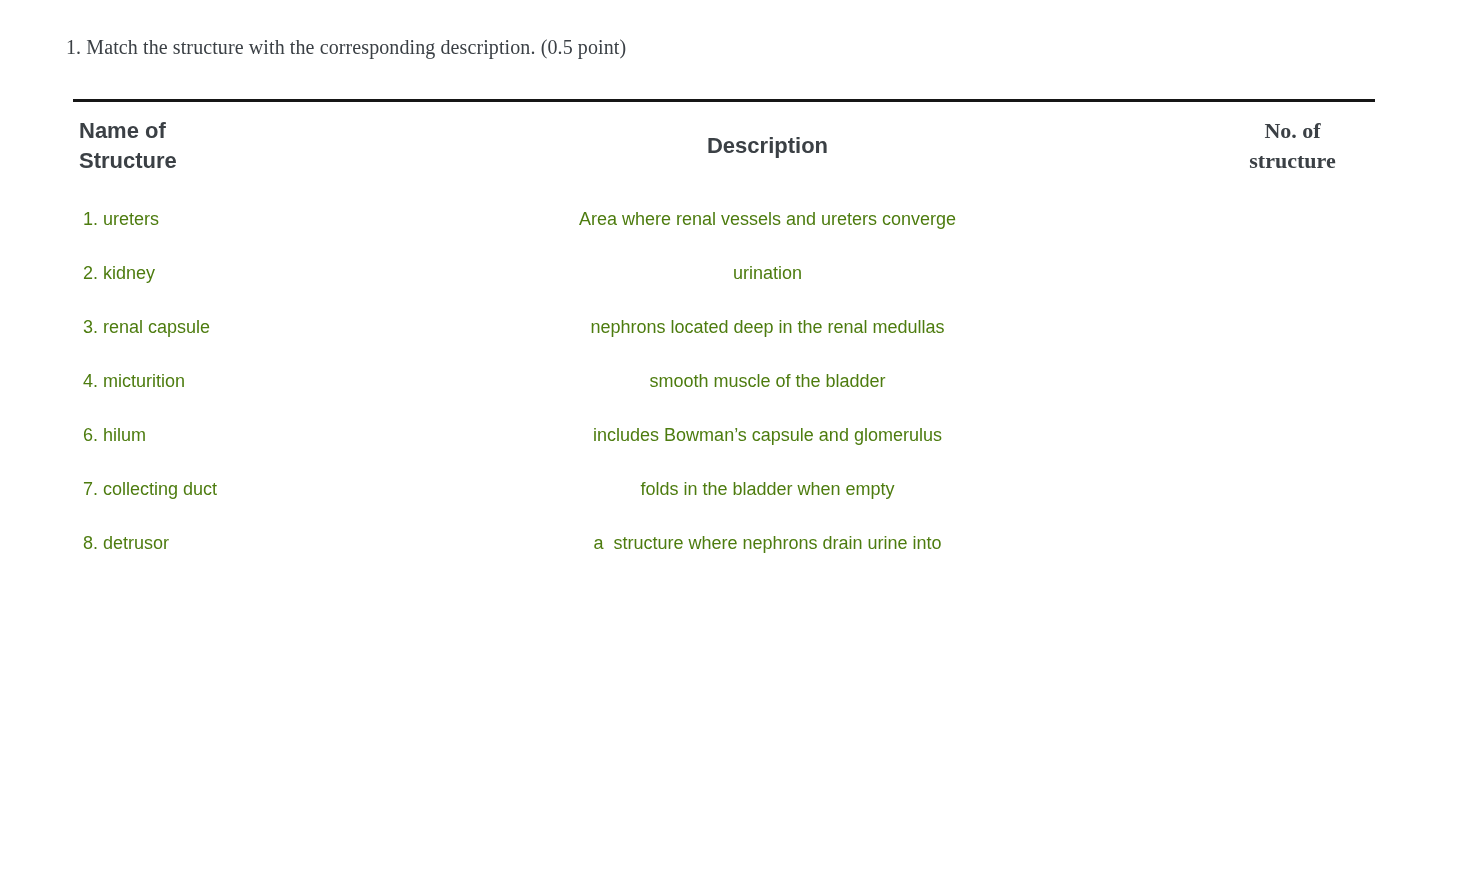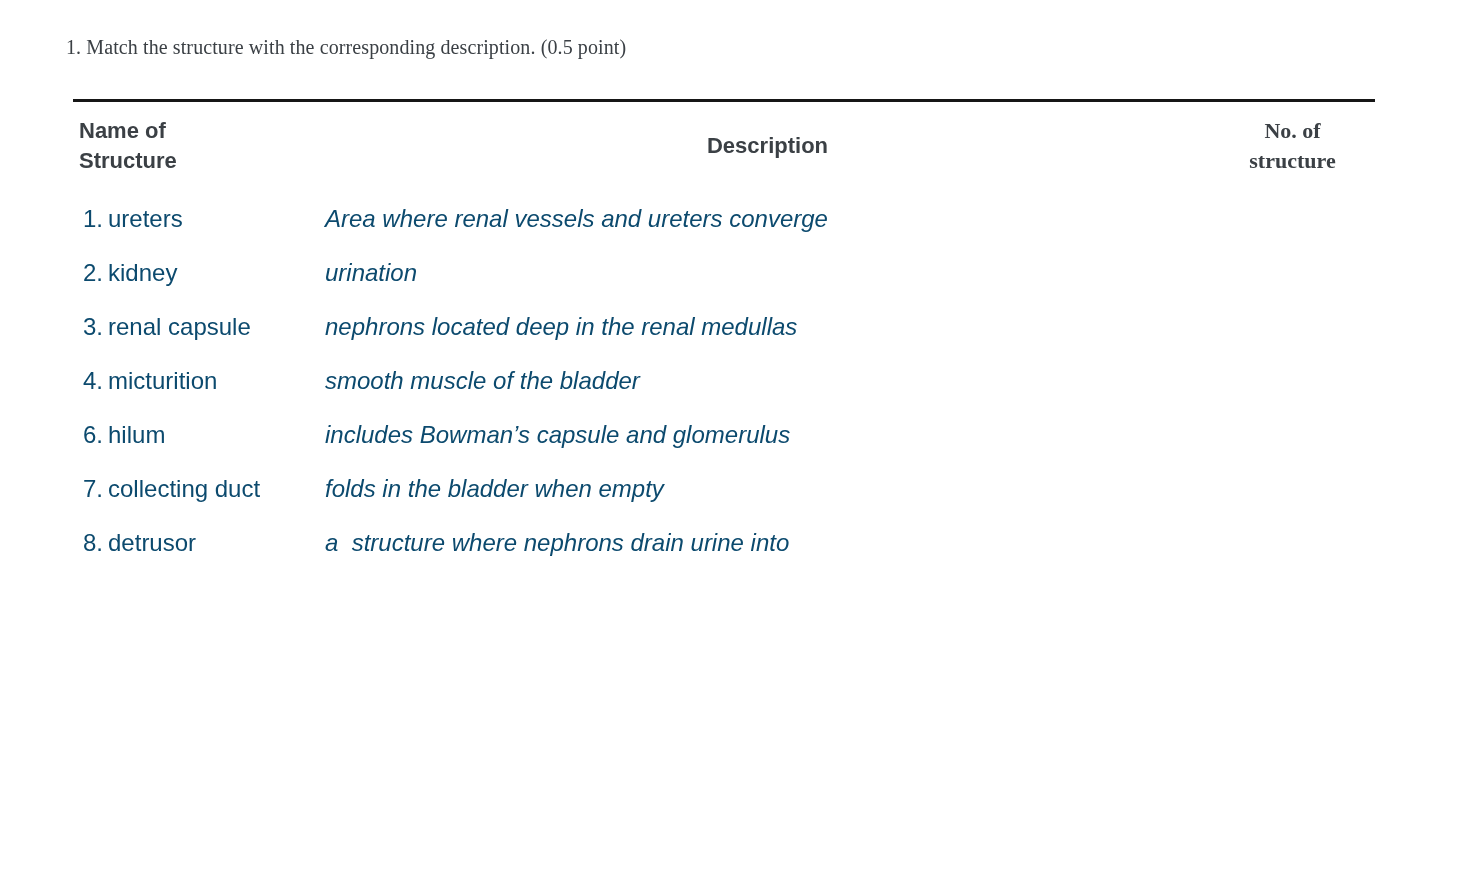--- a/index.html
+++ b/index.html
@@ -57,43 +57,42 @@
     color: #3b4045;
     padding: 14px 0 16px 0;
     vertical-align: top;
     line-height: 30px;
   }
   th.head-name   { text-align: left; padding-left: 6px; }
   th.head-desc   { text-align: center; vertical-align: middle; padding-top: 13px;}
   th.head-number { text-align: center; font-family: Liberation Serif, serif; }
 
   tbody td {
-    font-size: 24px;
+    font-size: 18px;
     font-weight: normal;
-    color: #0c4a6e;
+    color: #4d7c0f;
     line-height: 30px;
     vertical-align: middle;
     padding: 0;
     height: 54px;
   }
 
   td.cell-name {
     padding-left: 10px;
     padding-right: 6px;
     text-align: left;
     white-space: normal;
   }
   td.cell-name .idx {
     margin-right: 5px;
   }
   td.cell-desc {
     padding-left: 0px;
-    text-align: left;
+    text-align: center;
     white-space: pre;
-    font-style: italic;
   }
   td.cell-answer {
     text-align: center;
   }
 
   
   tr.row-tall td { height: 84px; }
   tr.row-xtall td { height: 112px; }
 
   tr.row-xtall td.cell-name { padding-top: 2px; }

